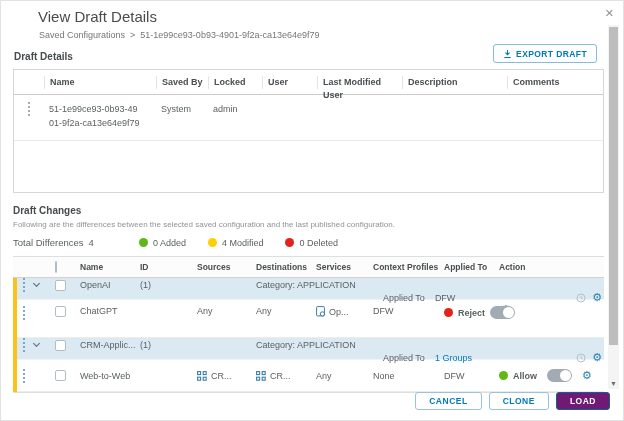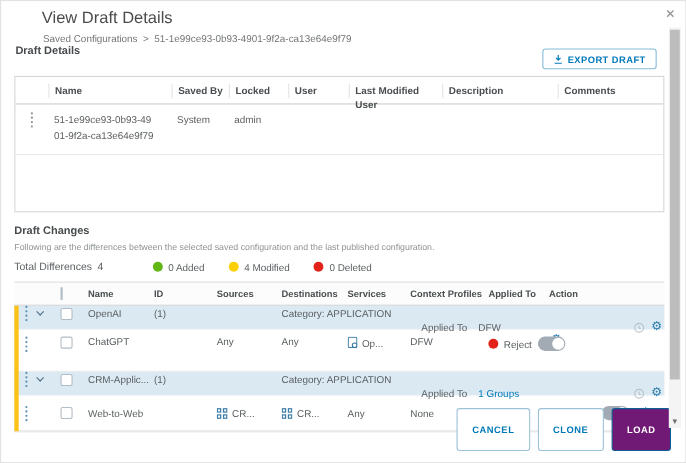--- a/index.html
+++ b/index.html
@@ -7,21 +7,21 @@
   body { font-family:"Liberation Sans", sans-serif; color:#5a5f61; -webkit-font-smoothing:antialiased; }
   .dialog { position:absolute; inset:0; background:#fff; border:1px solid #e2e2e2; overflow:hidden; }
 
   .title { position:absolute; left:37px; top:7px; font-size:15px; font-weight:400; color:#4b4b4b; }
   .close { position:absolute; right:9px; top:7px; font-size:11px; color:#8f8f8f; cursor:pointer; line-height:1; }
 
   .breadcrumb { position:absolute; left:38px; top:29px; font-size:9px; color:#737679; display:flex; gap:5px; align-items:center; }
   .breadcrumb .bc-link { cursor:pointer; }
 
   .section-heading { font-size:10px; font-weight:bold; color:#474b4d; }
-  #dd-heading { position:absolute; left:13px; top:40px; }
+  #dd-heading { position:absolute; left:13px; top:50px; }
 
   .export-btn { position:absolute; right:26px; top:43px; height:19px; display:flex; align-items:center; gap:4px;
     border:1px solid #86bbd9; border-radius:3px; background:#fff; color:#0079b8; font-size:8.5px; font-weight:bold;
     letter-spacing:.4px; padding:0 9px; cursor:pointer; }
 
   
   .dd-table { position:absolute; left:12px; top:68px; width:591px; height:124px; border:1px solid #d6d6d6; background:#fff; }
   .dd-grid { display:grid; grid-template-columns:30px 112px 52px 54px 55px 85px 105px 1fr; }
   .dd-header { height:25px; align-items:center; border-bottom:1px solid #cdcdcd; font-size:9px; font-weight:bold; color:#4a4e50; }
   .dd-header > div { padding-left:5px; height:13px; line-height:13px; border-left:1px solid #e4e4e4; }
@@ -65,30 +65,30 @@
 
   .cat-cell { grid-column:6 / span 2; padding-left:4px; color:#5a5f61; }
   .applied-cell { grid-column:8 / span 2; padding-left:14px; display:flex; gap:10px; align-items:center; }
   .link { color:#0079b8; cursor:pointer; }
   .icons-cell { display:flex; justify-content:flex-end; align-items:center; gap:6px; padding-right:2px; }
 
   .svc-lines { display:flex; flex-direction:column; gap:4px; }
   .svc-line { display:flex; align-items:center; gap:4px; }
   .svc-ic { width:9px; height:9px; border:1.5px solid #2e7fae; border-radius:50%; flex:none; }
 
-  .action-cell { display:flex; align-items:center; gap:5px; padding:0 4px; }
+  .action-cell { display:flex; align-items:center; gap:5px; padding:0 4px;font-weight:bold; }
   .sdot { width:9px; height:9px; border-radius:50%; flex:none; }
   .toggle { width:25px; height:13px; border-radius:7px; background:#a2abb3; position:relative; margin-left:auto; cursor:pointer; flex:none; }
   .toggle::after { content:""; position:absolute; right:1px; top:1px; width:11px; height:11px; border-radius:50%; background:#fff; }
   .gear { font-size:11px; color:#2e7fae; line-height:1; cursor:pointer; }
   .gear-cell { padding-left:6px; display:flex; align-items:center; }
 
   
   .footer { position:absolute; right:13px; bottom:10px; display:flex; gap:7px; }
-  .btn { height:39px; border-radius:3px; font-size:8.5px; font-weight:bold; letter-spacing:.5px; padding:0 13px;
+  .btn { height:18px; border-radius:3px; font-size:8.5px; font-weight:bold; letter-spacing:.5px; padding:0 13px;
     display:flex; align-items:center; cursor:pointer; font-family:inherit; }
   .btn.outline { background:#fff; border:1px solid #9cc2da; color:#0079b8; }
   .btn.primary { background:#701a75; border:1px solid #115d96; color:#fff; }
 
   
   .scrollbar { position:absolute; right:4px; top:24px; width:11px; height:364px; background:#f4f4f4; }
   .sb-thumb { position:absolute; left:1px; top:2px; width:9px; height:318px; background:#bdbdbd; cursor:pointer; }
   .sb-down { position:absolute; left:0; bottom:2px; width:11px; text-align:center; font-size:7px; color:#6e6e6e; cursor:pointer; }
 </style>
 </head>

